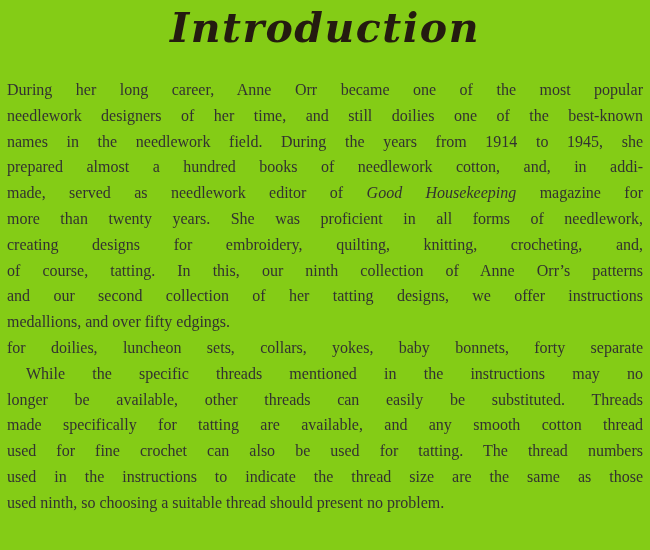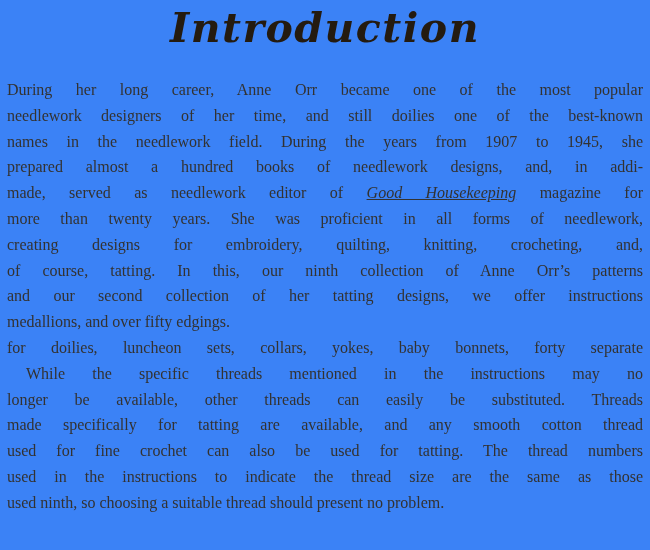--- a/index.html
+++ b/index.html
@@ -5,21 +5,21 @@
   html, body {
     margin: 0;
     padding: 0;
     background: #ffffff;
   }
   .page {
     position: relative;
     width: 650px;
     height: 550px;
     box-sizing: border-box;
-    background: #3b82f6;
+    background: #84cc16;
     overflow: hidden;
     padding-top: 4px;
     font-family: "Liberation Serif", serif;
   }
   .title {
     margin: 0;
     text-align: center;
     font-family: "DejaVu Serif", serif;
     font-style: italic;
     font-weight: 700;
@@ -45,34 +45,33 @@
     white-space: normal;
   }
   .line.last {
     text-align-last: left;
   }
   .line.indent {
     padding-left: 19px;
   }
   .seg.italic {
     font-style: italic;
-    text-decoration: underline;
   }
 </style>
 </head>
 <body>
 
 <div class="page">
   <h1 class="title">Introduction</h1>
   <div class="body-text" id="document-body">
       <div class="paragraph">
         <div class="line"><span class="seg">During her long career, Anne Orr became one of the most popular</span></div>
         <div class="line"><span class="seg">needlework designers of her time, and still doilies one of the best-known</span></div>
-        <div class="line"><span class="seg">names in the needlework field. During the years from 1907 to 1945, she</span></div>
-        <div class="line"><span class="seg">prepared almost a hundred books of needlework designs, and, in addi-</span></div>
+        <div class="line"><span class="seg">names in the needlework field. During the years from 1914 to 1945, she</span></div>
+        <div class="line"><span class="seg">prepared almost a hundred books of needlework cotton, and, in addi-</span></div>
         <div class="line"><span class="seg">made, served as needlework editor of </span><span class="seg italic">Good Housekeeping</span><span class="seg"> magazine for</span></div>
         <div class="line"><span class="seg">more than twenty years. She was proficient in all forms of needlework,</span></div>
         <div class="line"><span class="seg">creating designs for embroidery, quilting, knitting, crocheting, and,</span></div>
         <div class="line"><span class="seg">of course, tatting. In this, our ninth collection of Anne Orr’s patterns</span></div>
         <div class="line"><span class="seg">and our second collection of her tatting designs, we offer instructions</span></div>
         <div class="line last"><span class="seg">medallions, and over fifty edgings.</span></div>
         <div class="line"><span class="seg">for doilies, luncheon sets, collars, yokes, baby bonnets, forty separate</span></div>
       </div>
       <div class="paragraph">
         <div class="line indent"><span class="seg">While the specific threads mentioned in the instructions may no</span></div>

